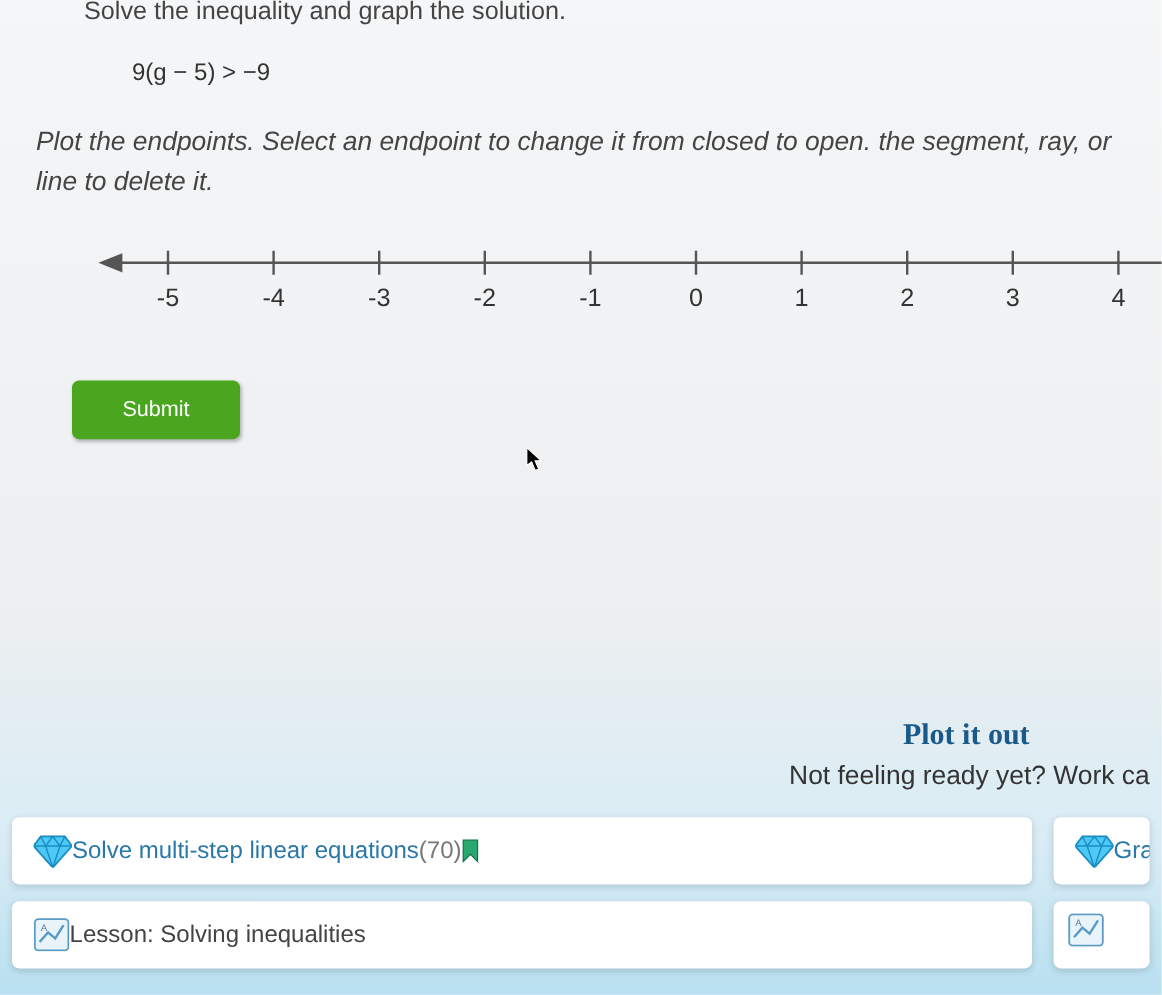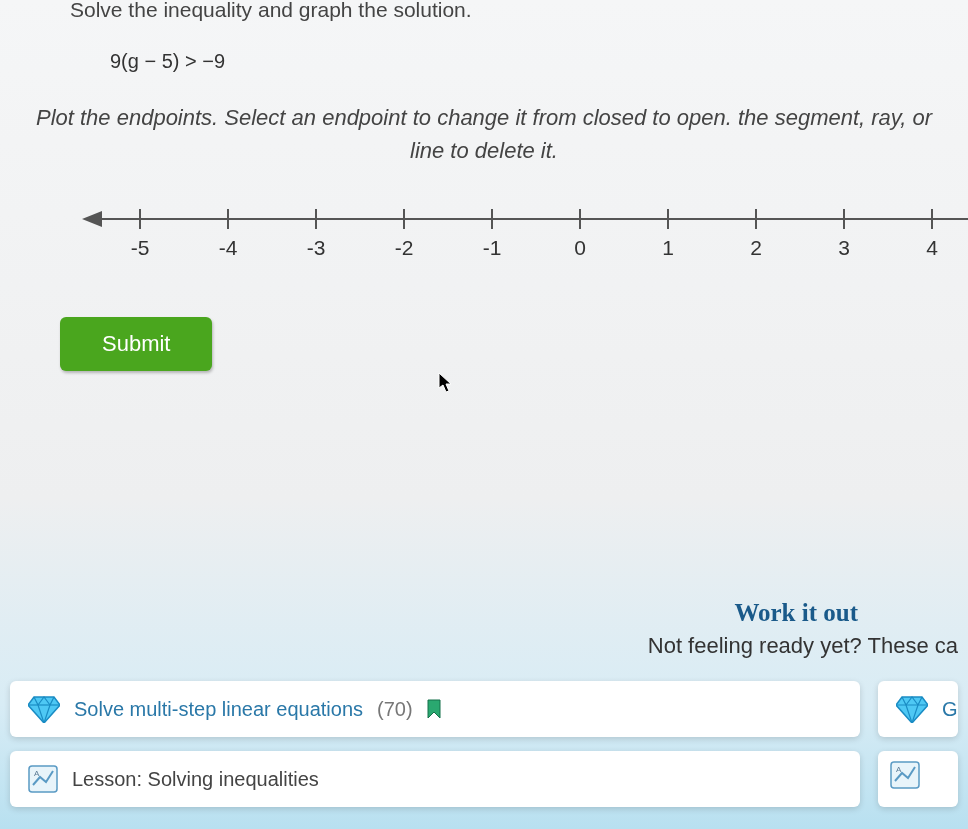--- a/index.html
+++ b/index.html
@@ -26,21 +26,20 @@
     color: #333;
     margin: 28px 0 28px 90px;
     font-family: Verdana, sans-serif;
   }
   .instructions {
     font-size: 22px;
     font-style: italic;
     color: #444;
     line-height: 1.5;
     margin: 10px 10px 20px 10px;
-    text-align: center;
   }
   .numberline-wrap {
     margin: 30px 0 0 60px;
     position: relative;
     height: 90px;
   }
   .axis {
     stroke: #555;
     stroke-width: 2;
     fill: none;
@@ -53,21 +52,21 @@
     font-size: 21px;
     fill: #333;
     text-anchor: middle;
     font-family: Verdana, sans-serif;
   }
   .submit-btn {
     display: inline-block;
     margin: 30px 0 0 40px;
     background: #4aa61e;
     color: #fff;
-    font-size: 22px;
+    font-size: 18px;
     padding: 14px 42px;
     border: none;
     border-radius: 6px;
     cursor: pointer;
     box-shadow: 1px 2px 3px rgba(0,0,0,0.25);
   }
   .cursor {
     position: absolute;
     left: 438px;
     top: 372px;
@@ -102,21 +101,20 @@
     gap: 18px;
     margin-bottom: 14px;
   }
   .card {
     background: #fff;
     border-radius: 6px;
     box-shadow: 0 2px 6px rgba(0,0,0,0.15);
     padding: 14px 18px;
     display: flex;
     align-items: center;
-    gap: 14px;
     font-size: 20px;
     color: #2a78a8;
     cursor: pointer;
   }
   .card.primary { flex: 1; }
   .card.secondary { width: 80px; justify-content:flex-start; overflow:hidden;}
   .gem-icon {
     width: 32px; height: 28px; flex-shrink:0;
   }
   .score { color: #777; }
@@ -165,22 +163,22 @@
   </div>
 
   <button class="submit-btn">Submit</button>
 </div>
 
 <svg class="cursor" viewBox="0 0 16 22">
   <path d="M1 1 L1 16 L5 13 L8 20 L11 19 L8 12 L13 12 Z" fill="#000" stroke="#fff" stroke-width="1"></path>
 </svg>
 
 <div class="footer-area">
-  <div class="workitout">Work it out</div>
-  <div class="notready">Not feeling ready yet? These ca</div>
+  <div class="workitout">Plot it out</div>
+  <div class="notready">Not feeling ready yet? Work ca</div>
 
   <div class="card-row">
     <div class="card primary">
       <svg class="gem-icon" viewBox="0 0 32 28">
         <polygon points="6,2 26,2 32,10 16,28 0,10" fill="#4ec8f4" stroke="#1a8cc4" stroke-width="1.5"></polygon>
         <polyline points="0,10 32,10" stroke="#1a8cc4" stroke-width="1.2" fill="none"></polyline>
         <polyline points="6,2 10,10 16,28" stroke="#1a8cc4" stroke-width="1.2" fill="none"></polyline>
         <polyline points="26,2 22,10 16,28" stroke="#1a8cc4" stroke-width="1.2" fill="none"></polyline>
         <polyline points="10,10 16,2 22,10" stroke="#1a8cc4" stroke-width="1.2" fill="none"></polyline>
       </svg>

